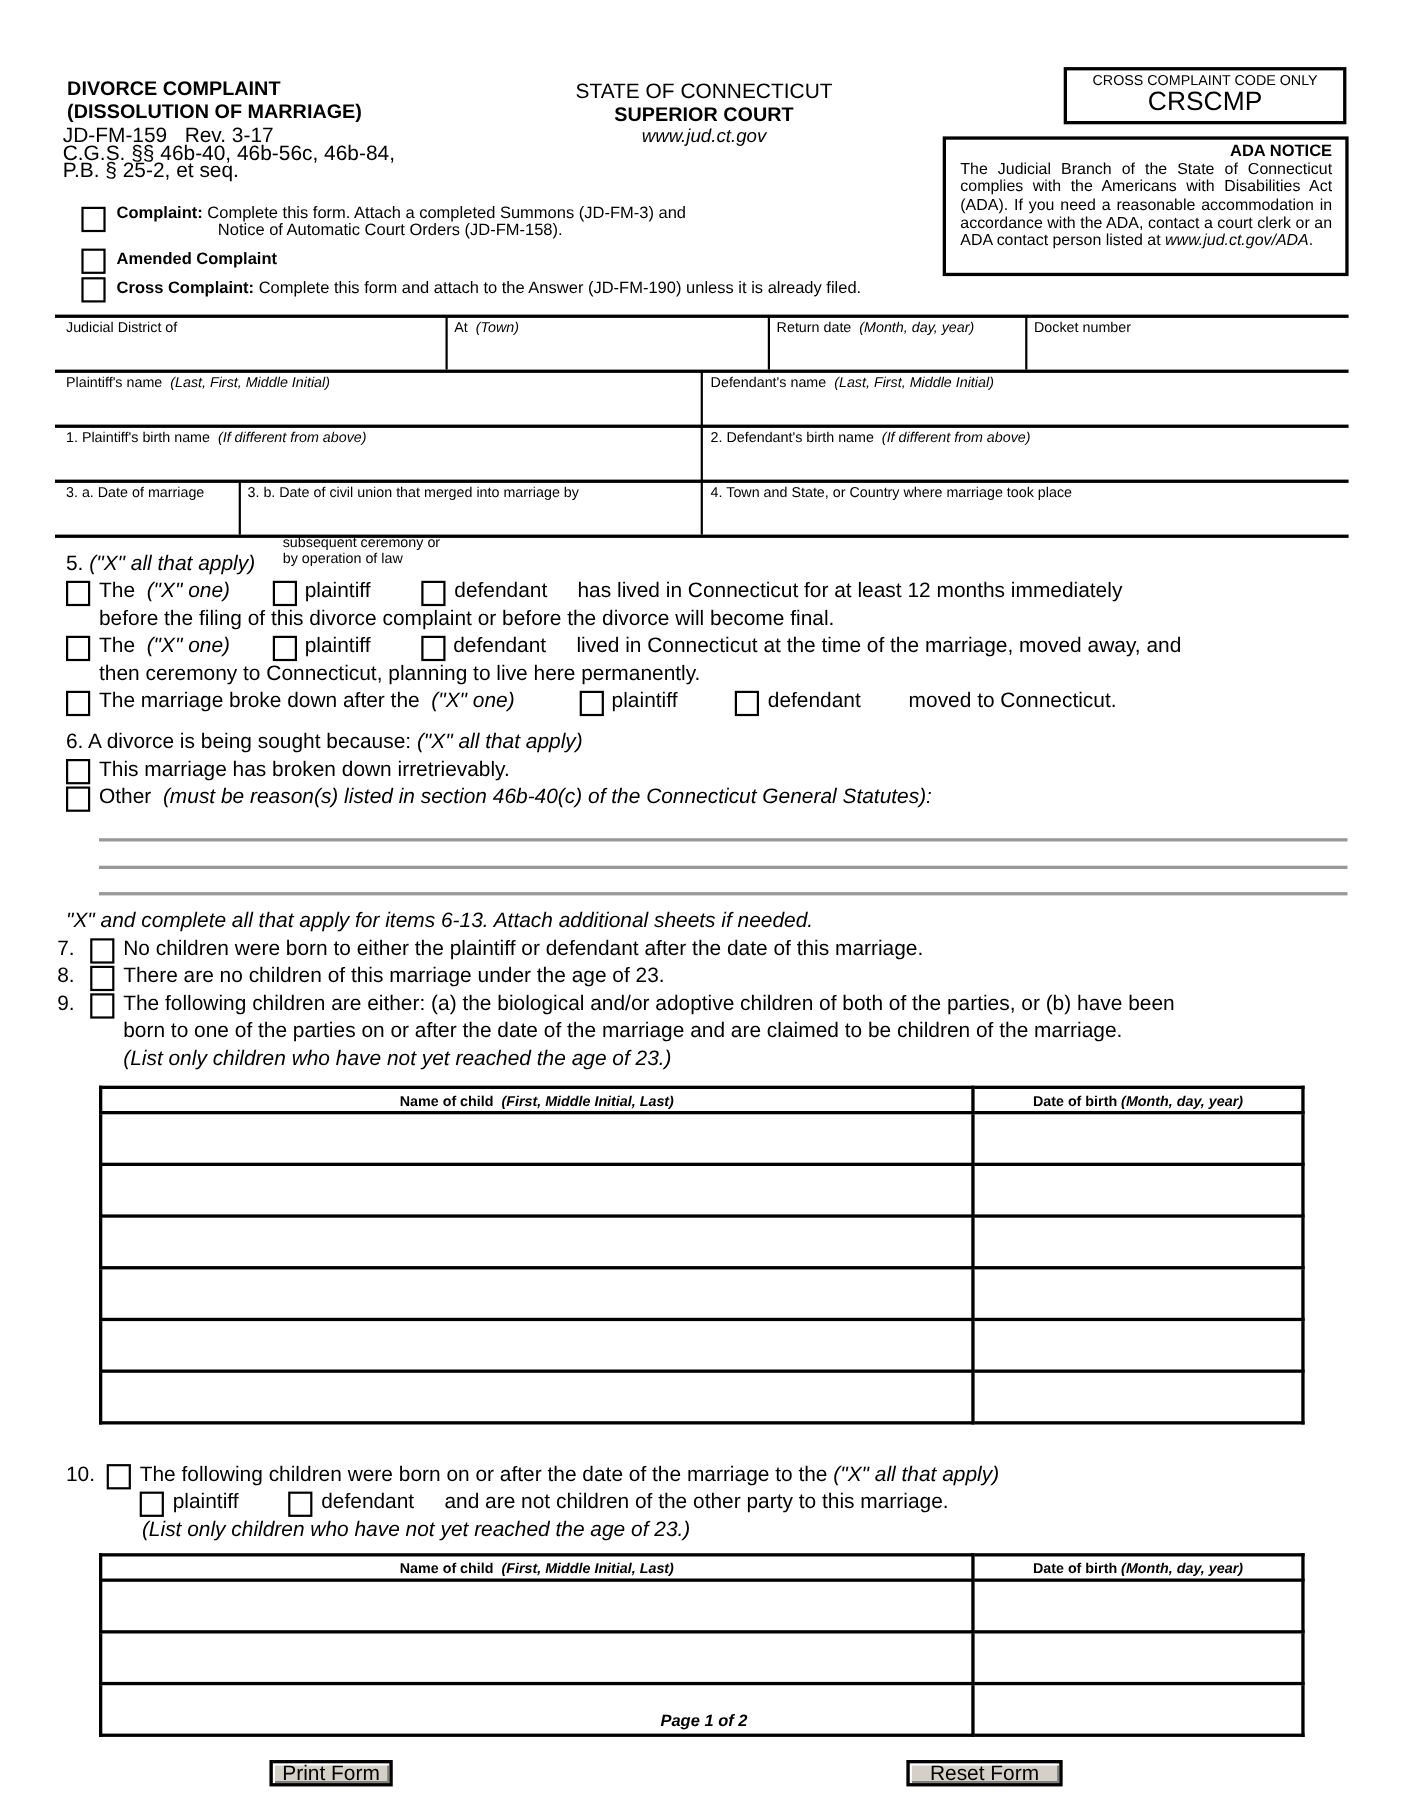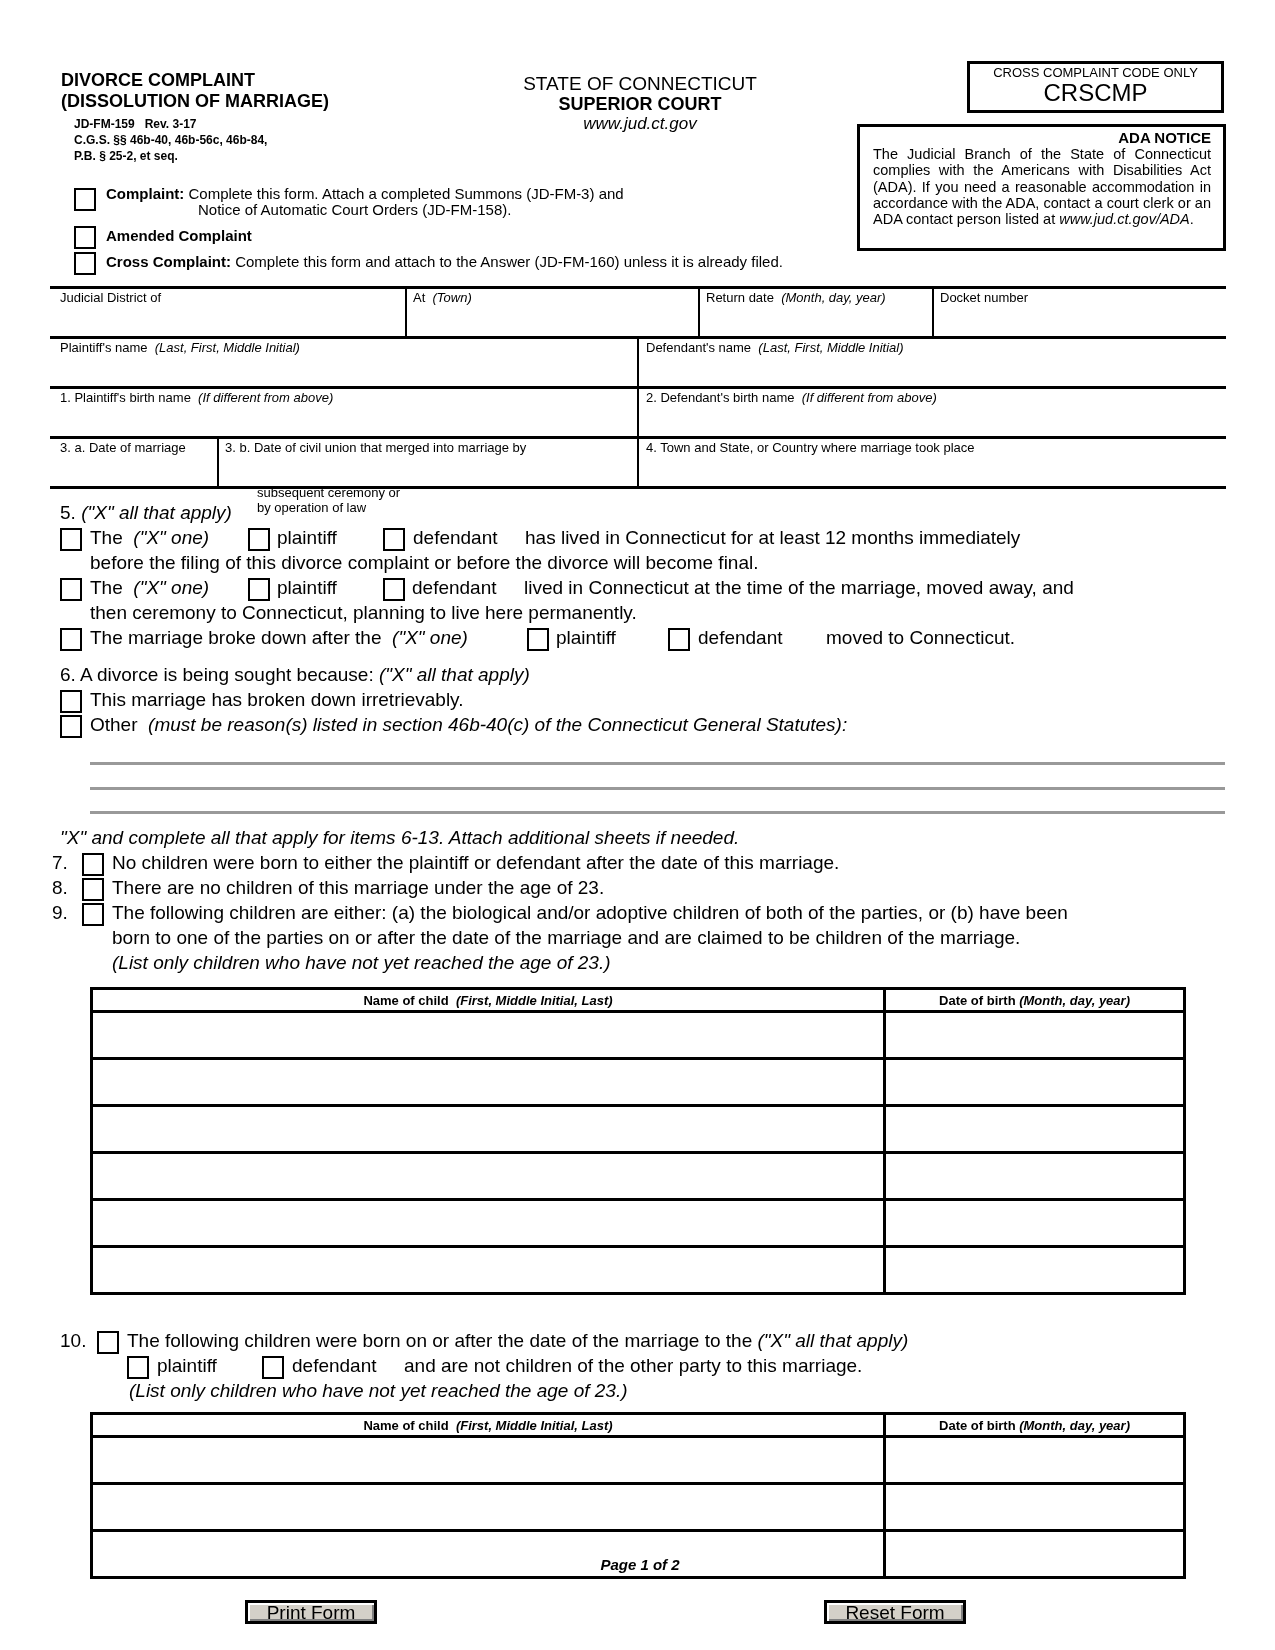--- a/index.html
+++ b/index.html
@@ -21,21 +21,21 @@
   table.kids input { width:100%; height:100%; border:none; outline:none; background:transparent; font-size:15px; font-family:"Liberation Sans", sans-serif; box-sizing:border-box; padding:0 6px; }
   .btn { position:absolute; height:24px; border:3px solid #000; background:#d4d0c8; font-family:"Liberation Sans", sans-serif; font-size:19px; box-shadow: inset 2px 2px 0 #fff, inset -2px -2px 0 #808080; cursor:pointer; padding:0; line-height:20px; }
 </style>
 </head>
 <body>
 
 <div class="abs" style="left:61px; top:70px; font-weight:bold; font-size:18px; line-height:21px;">
   <div>DIVORCE COMPLAINT</div>
   <div>(DISSOLUTION OF MARRIAGE)</div>
 </div>
-<div class="abs" style="left:74px; top:116px; font-size:12px; line-height:16px;font-weight:bold;">
+<div class="abs" style="left:57px; top:116px; font-size:19px; line-height:16px;">
   <div style="white-space:pre;">JD-FM-159   Rev. 3-17</div>
   <div>C.G.S. §§ 46b-40, 46b-56c, 46b-84,</div>
   <div>P.B. § 25-2, et seq.</div>
 </div>
 
 <div class="abs" style="left:480px; top:73px; width:320px; text-align:center;">
   <div style="font-size:19px; line-height:21px;">STATE OF CONNECTICUT</div>
   <div style="font-size:18px; font-weight:bold; line-height:20px;">SUPERIOR COURT</div>
   <div style="font-size:17px; font-style:italic; line-height:20px;">www.jud.ct.gov</div>
 </div>
@@ -56,21 +56,21 @@
   <span>Complete this form. Attach a completed Summons (JD-FM-3) and</span>
 </div>
 <div class="abs" style="left:198px; top:202px; font-size:15px; line-height:16px;">Notice of Automatic Court Orders (JD-FM-158).</div>
 
 <div class="cb" style="left:74px; top:226px;"></div>
 <div class="abs" style="left:106px; top:227px; font-size:15px; font-weight:bold;">Amended Complaint</div>
 
 <div class="cb" style="left:74px; top:252px;"></div>
 <div class="abs" style="left:106px; top:253px; font-size:15px; white-space:nowrap;">
   <b>Cross Complaint:</b>
-  <span>Complete this form and attach to the Answer (JD-FM-160) unless it is already filed.</span>
+  <span>Complete this form and attach to the Answer (JD-FM-190) unless it is already filed.</span>
 </div>
 
 <div class="hline" style="left:50px; top:286px; width:1176px;"></div>
 <div class="hline" style="left:50px; top:336px; width:1176px;"></div>
 <div class="hline" style="left:50px; top:386px; width:1176px;"></div>
 <div class="hline" style="left:50px; top:436px; width:1176px;"></div>
 <div class="hline" style="left:50px; top:486px; width:1176px;"></div>
 
 <div class="vline" style="left:405px; top:288px; height:48px;"></div>
 <div class="vline" style="left:698px; top:288px; height:48px;"></div>
@@ -231,15 +231,15 @@
         <td><input value="" style=""></td>
         <td><input value="" style=""></td>
       </tr>
     <tr>
         <td><input value="" style=""></td>
         <td><input value="" style=""></td>
       </tr>
   </tbody>
 </table>
 
-<button class="btn" style="left:245px; top:1600px; width:132px;">Print Form</button>
+<button class="btn" style="left:245px; top:1600px; width:112px;">Print Form</button>
 <div class="abs" style="left:540px; top:1556px; width:200px; text-align:center; font-size:15px; font-weight:bold; font-style:italic;">Page 1 of 2</div>
 <button class="btn" style="left:824px; top:1600px; width:142px;">Reset Form</button>
 
 </body></html>

